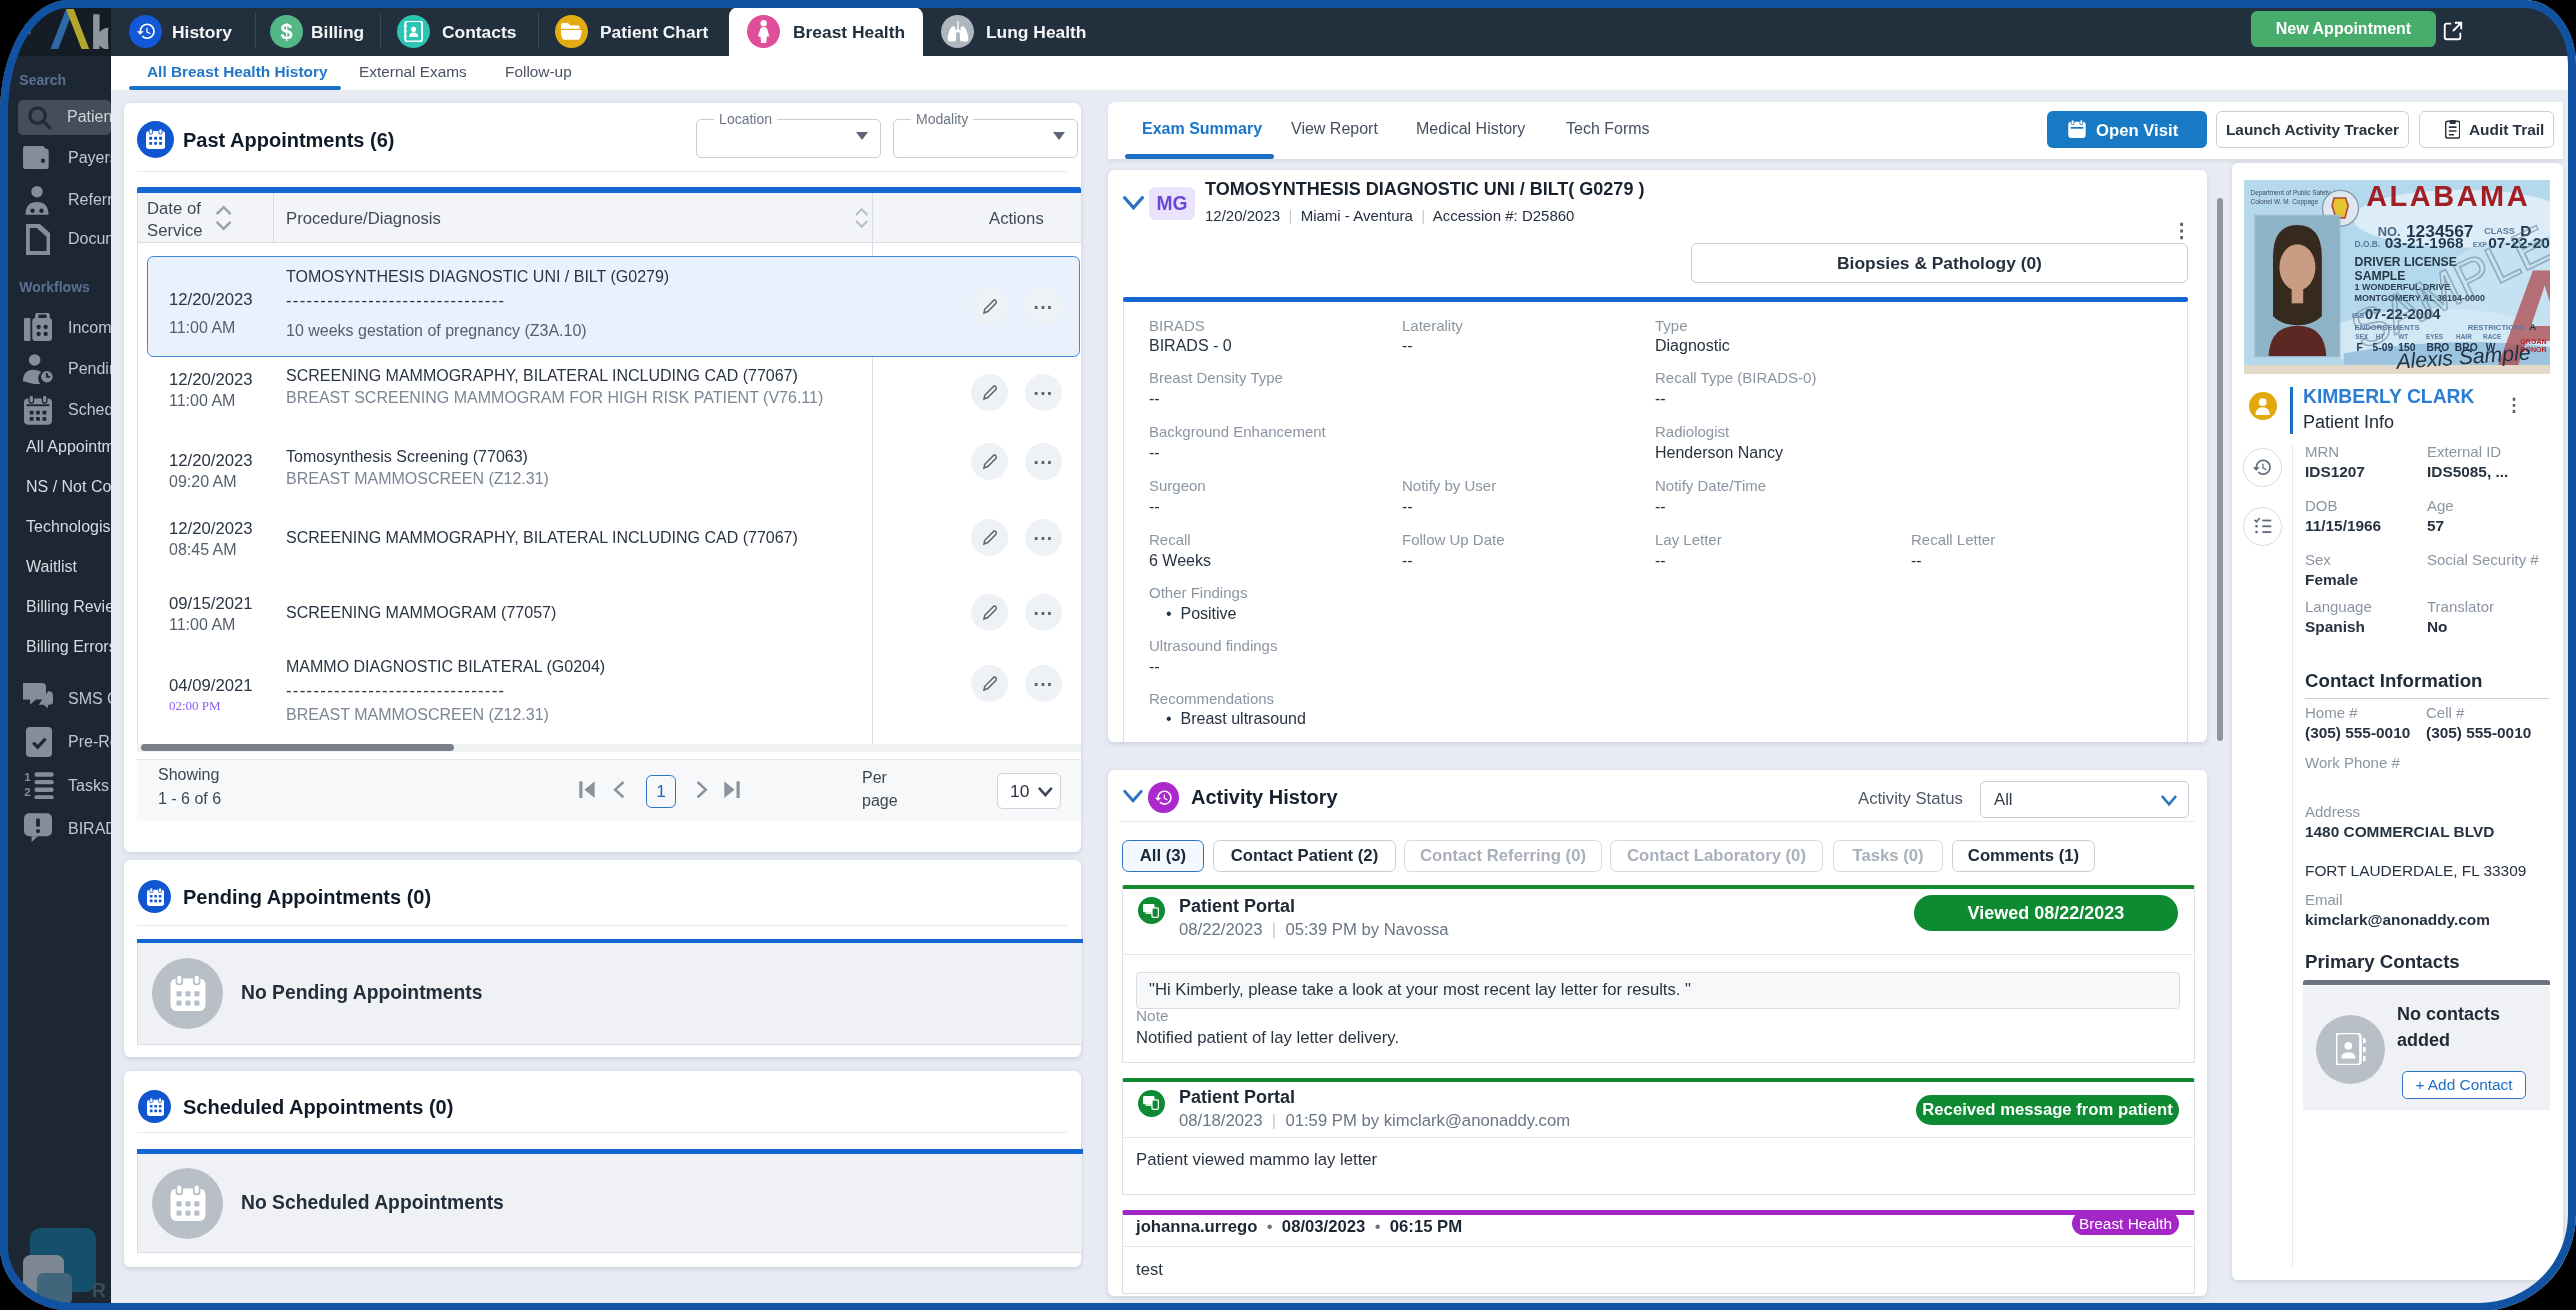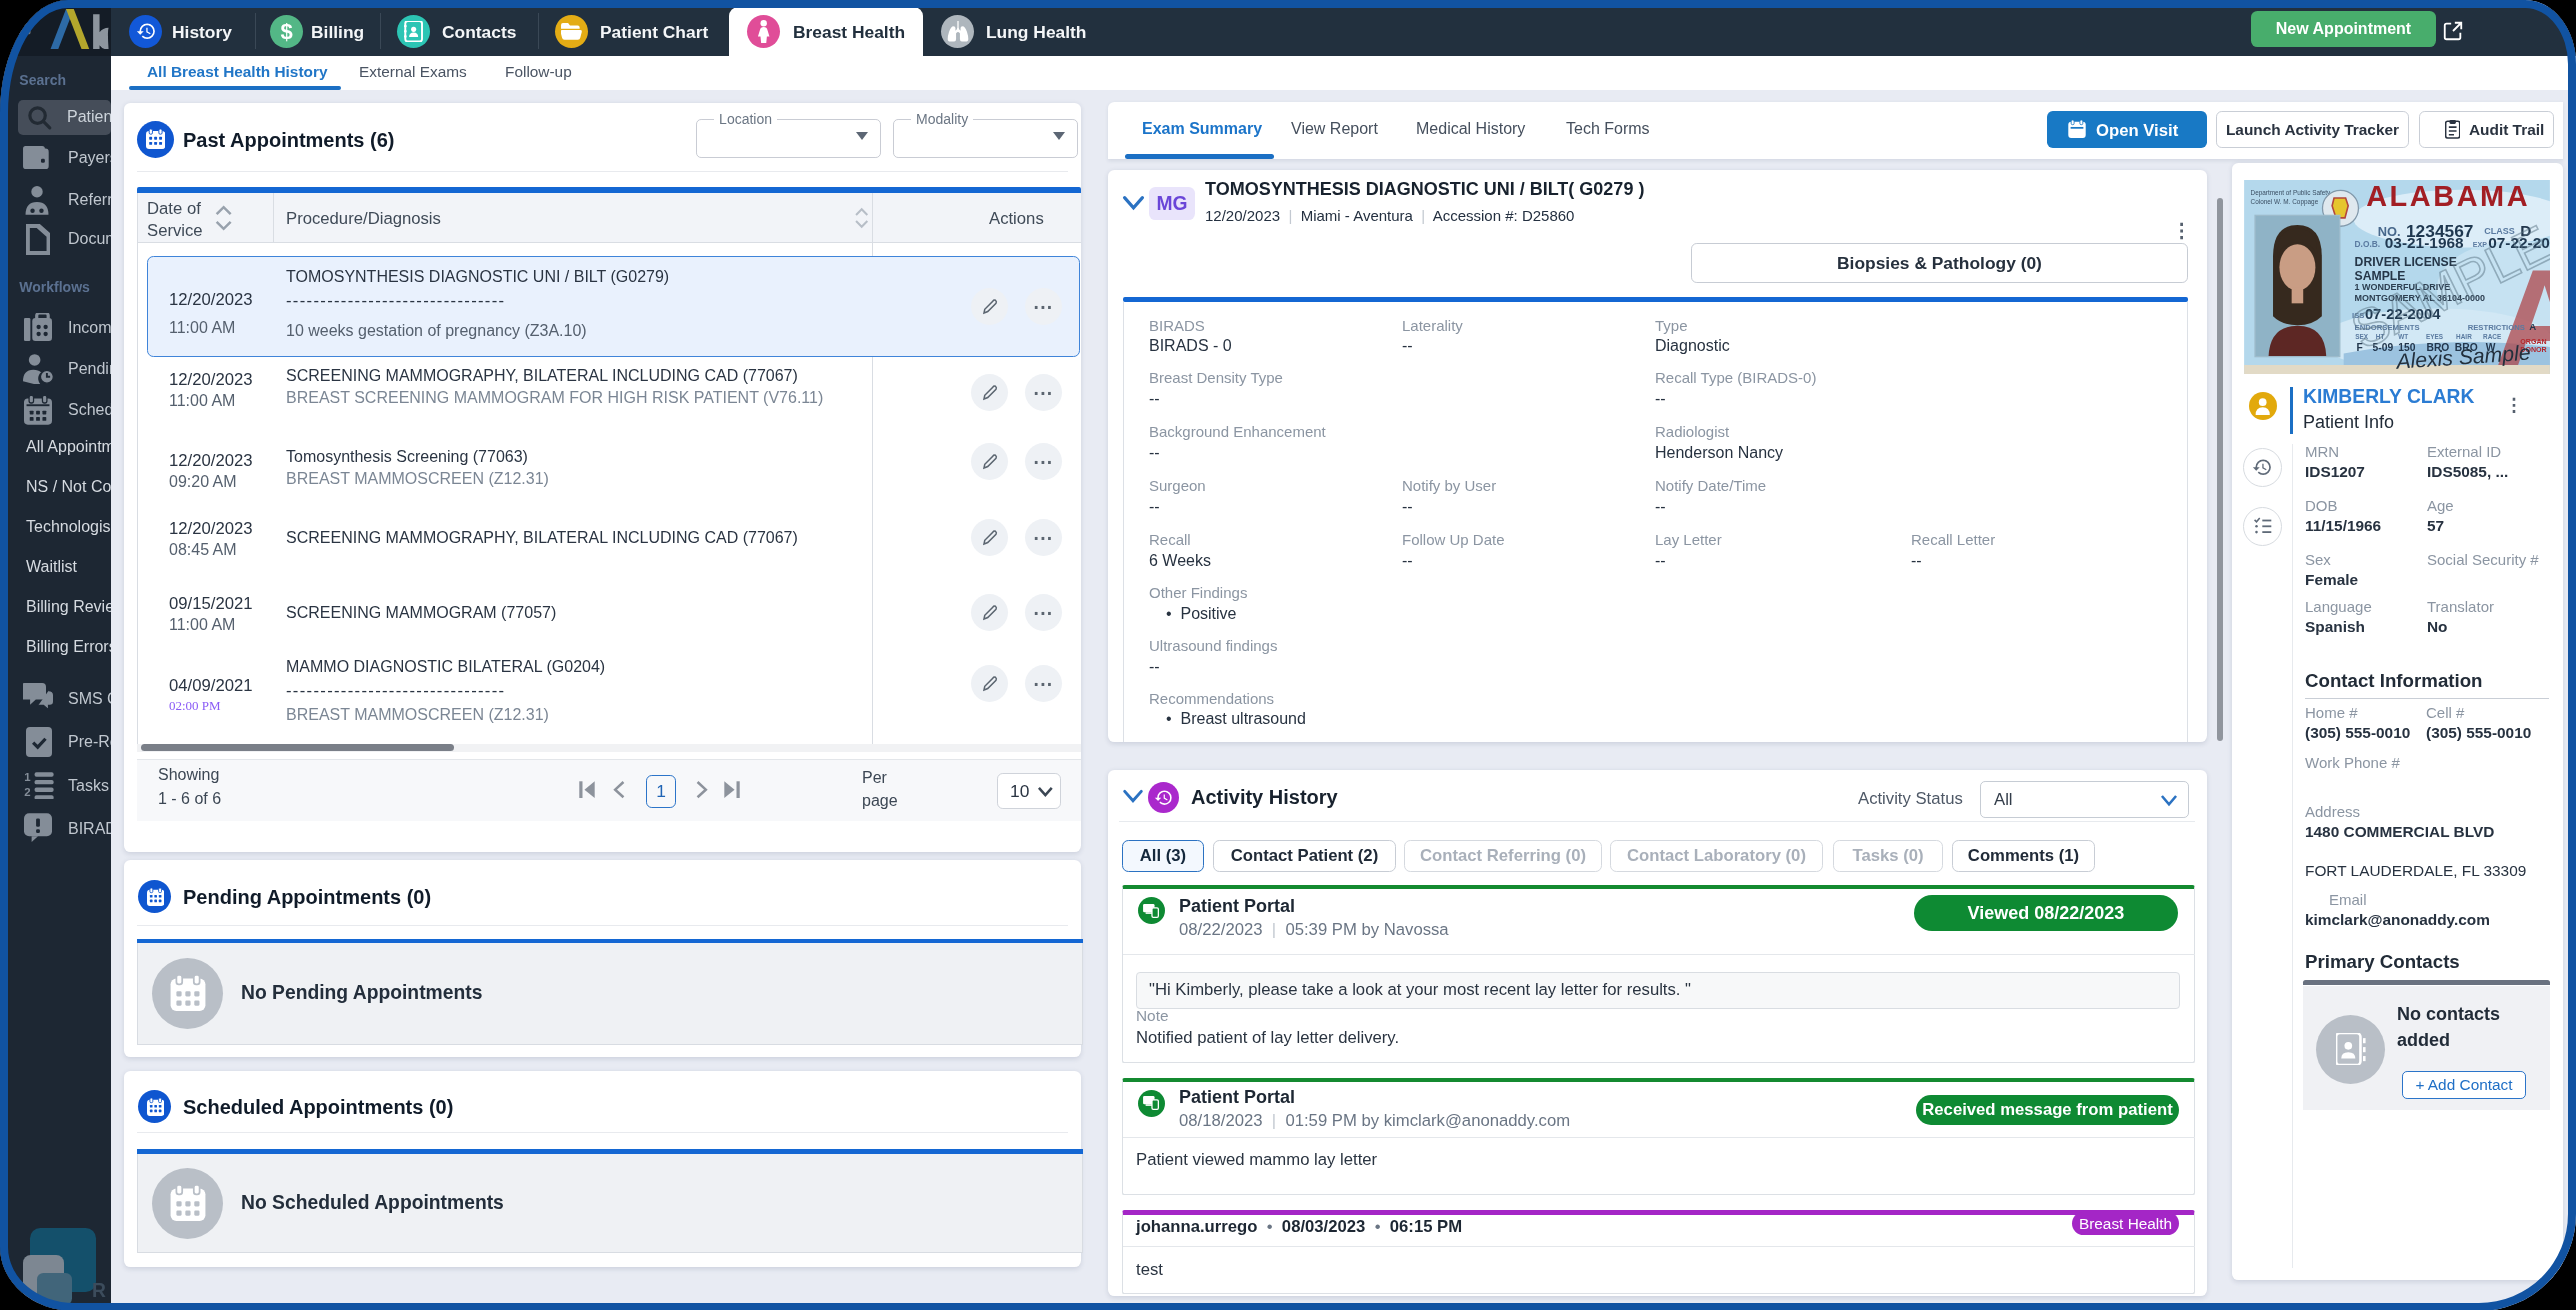--- a/index.html
+++ b/index.html
@@ -685,21 +685,21 @@
   <div class="abs val" style="left:2305px;top:724px;font-weight:bold;font-size:15.4px;">(305) 555-0010</div>
   <div class="abs lbl" style="left:2426px;top:704px;">Cell #</div>
   <div class="abs val" style="left:2426px;top:724px;font-weight:bold;font-size:15.4px;">(305) 555-0010</div>
 
   <div class="abs lbl" style="left:2305px;top:754px;">Work Phone #</div>
 
   <div class="abs lbl" style="left:2305px;top:803px;">Address</div>
   <div class="abs val" style="left:2305px;top:823px;font-weight:bold;font-size:15.4px;">1480 COMMERCIAL BLVD</div>
   <div class="abs val" style="left:2305px;top:862px;font-weight:normal;font-size:15.4px;">FORT LAUDERDALE, FL 33309</div>
 
-  <div class="abs lbl" style="left:2305px;top:891px;margin-left:24px;">Email</div>
+  <div class="abs lbl" style="left:2305px;top:891px;">Email</div>
   <div class="abs val" style="left:2305px;top:911px;font-weight:bold;font-size:15.4px;">kimclark@anonaddy.com</div>
 
   <div class="abs" style="left:2305px;top:951px;color:#222c38;font-size:18.7px;font-weight:600;">Primary Contacts</div>
   <div class="abs" style="left:2303px;top:980px;width:247px;height:5.1px;background:#6a7280;border-radius:2.6px 2.6px 0 0;"></div>
   <div class="abs" style="left:2303px;top:986px;width:247px;height:124px;background:#f0f1f4;"></div>
   <div class="abs" style="left:2316px;top:1015px;width:69px;height:69px;border-radius:50%;background:#b9bfc7;"></div>
   <svg class="abs" style="left:2336px;top:1033px" width="31" height="32" viewBox="0 0 48 50">
       <rect x="0" y="0" width="38" height="50" rx="6" fill="none" stroke="#fff" stroke-width="4"></rect>
       <line x1="44" y1="8" x2="44" y2="16" stroke="#fff" stroke-width="4"></line>
       <line x1="44" y1="22" x2="44" y2="30" stroke="#fff" stroke-width="4"></line>

